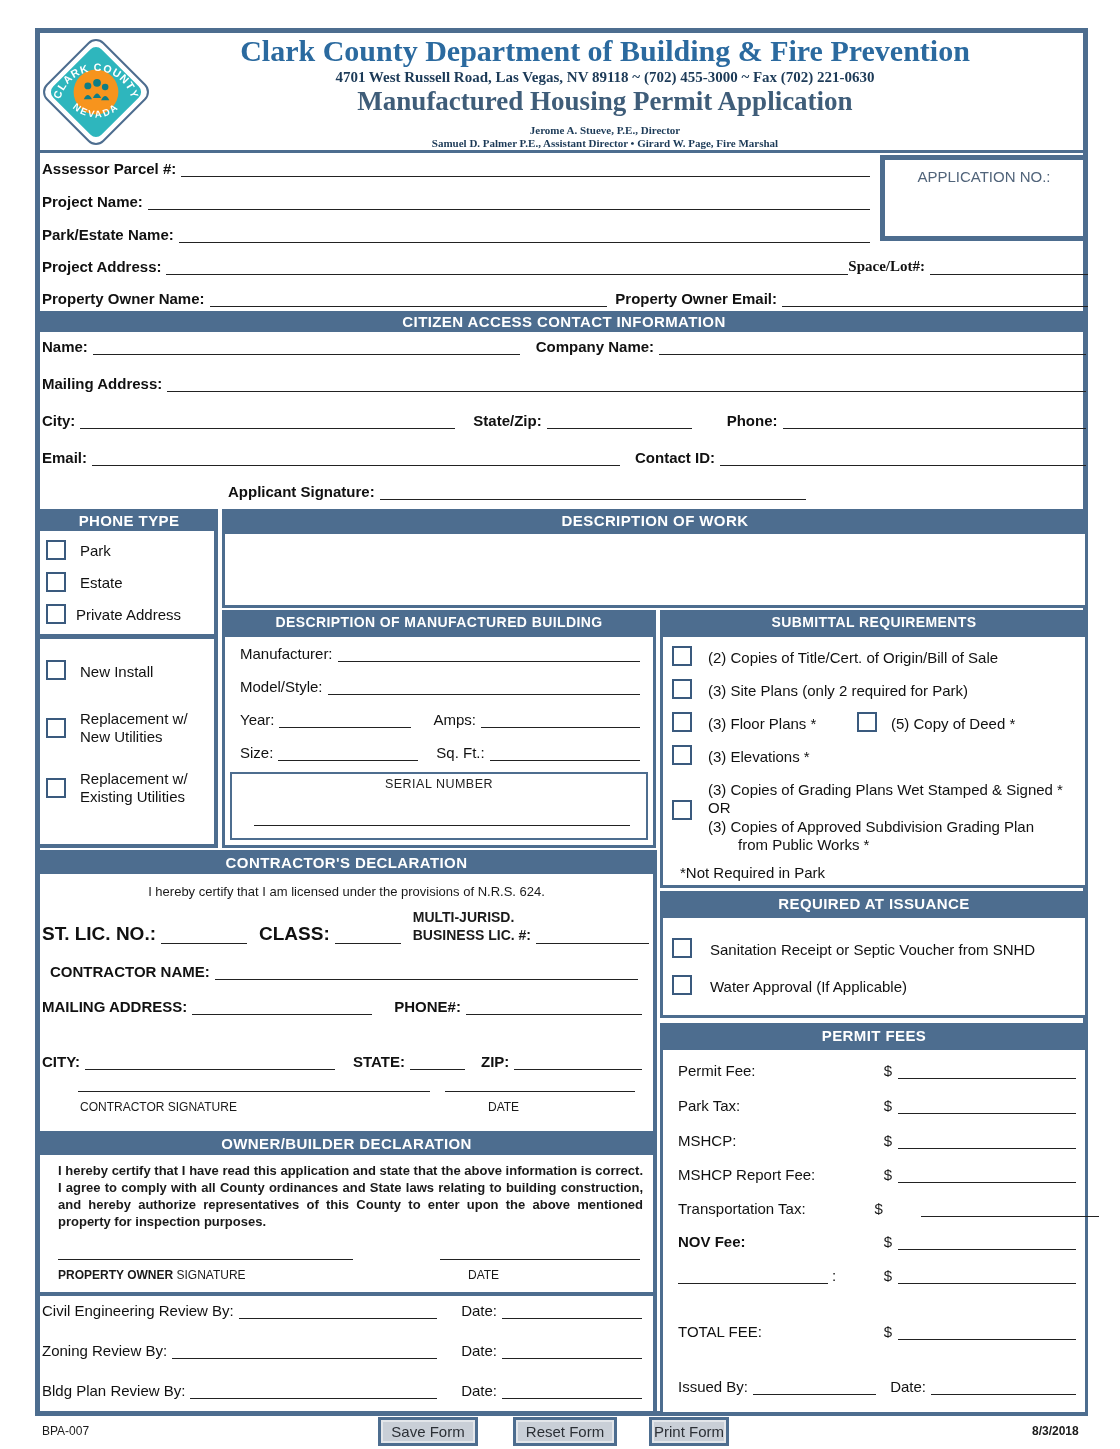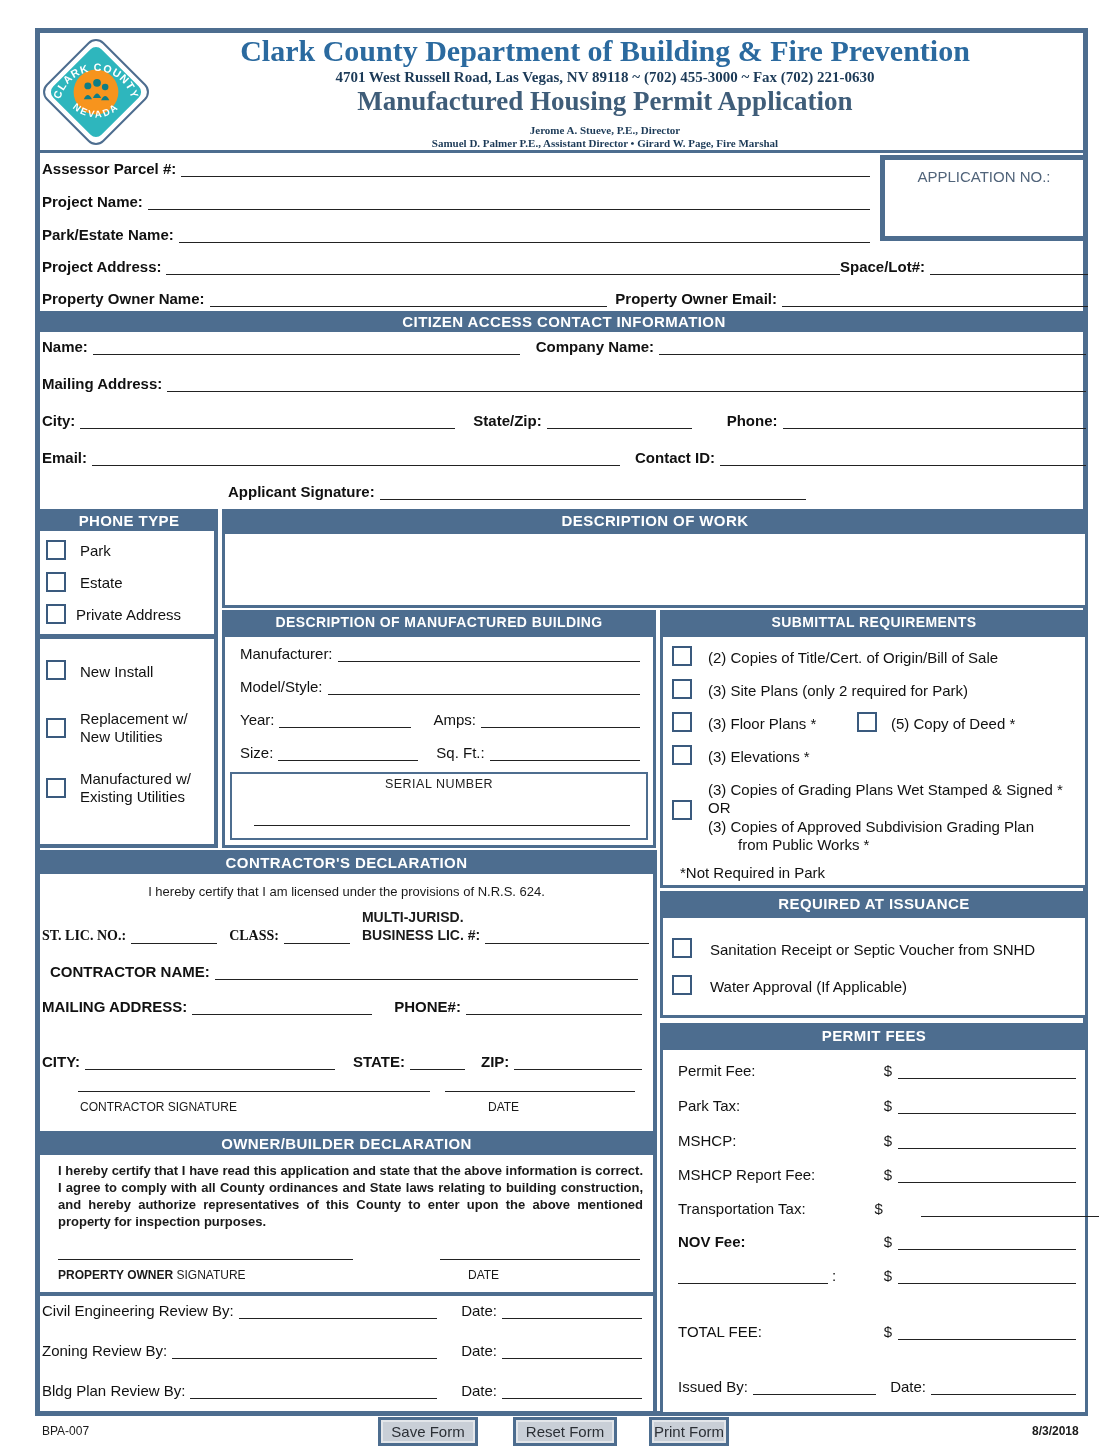--- a/index.html
+++ b/index.html
@@ -15,21 +15,21 @@
   body{width:1120px;height:1449px;position:relative;overflow:hidden;
        font-family:"Liberation Sans",sans-serif;color:var(--ink);}
   .abs{position:absolute;}
   .frame{position:absolute;border:5px solid var(--blue);}
   .bar{position:absolute;background:var(--blue);color:#fff;font-weight:bold;font-size:15px;
        display:flex;align-items:center;justify-content:center;letter-spacing:.4px;}
   .bar.f14{font-size:14px;}
   .row{position:absolute;display:flex;align-items:flex-end;}
   .lb{white-space:nowrap;font-size:15px;font-weight:bold;color:#111;padding-right:5px;line-height:1.15;}
   .lb.n{font-weight:normal;}
-  .lb.f14{font-size:14px;font-family:Liberation Serif, serif;}
+  .lb.f14{font-size:19px;}
   .fl{border-bottom:1.6px solid #222;flex:1;height:5px;min-width:20px;}
   .ln{position:absolute;border-bottom:1.6px solid #222;height:2px;}
   .cb{position:absolute;width:20px;height:20px;border:2px solid var(--cb);background:#fff;}
   .box{position:absolute;border:3px solid var(--blue);background:#fff;}
   .serif{font-family:"Liberation Serif",serif;}
   .ctr{text-align:center;}
   .sm{font-size:12px;}
   .opt{position:absolute;font-size:15px;line-height:1.22;color:#111;}
   .btn{position:absolute;background:#c9cfd7;border:3px solid var(--blue);
        box-shadow:inset 0 0 0 2px #e3e6ea;color:#2b2f35;font-size:15px;
@@ -86,21 +86,21 @@
   <span class="lb">Project Name:</span>
   <span class="fl"></span>
 </div>
 <div class="row" style="left:42px;top:226px;width:828px;">
   <span class="lb">Park/Estate Name:</span>
   <span class="fl"></span>
 </div>
 <div class="row" style="left:42px;top:258px;width:1046px;">
   <span class="lb">Project Address:</span>
   <span class="fl"></span>
-  <span class="lb" style="margin-left:0;">Space/Lot#:</span>
+  <span class="lb" style="margin-left:0;font-family:Liberation Serif, serif;">Space/Lot#:</span>
   <span class="fl" style="flex:0 0 158px;"></span>
 </div>
 <div class="row" style="left:42px;top:290px;width:1046px;">
   <span class="lb">Property Owner Name:</span>
   <span class="fl" style="flex:1.3;"></span>
   <span class="lb" style="margin-left:8px;">Property Owner Email:</span>
   <span class="fl"></span>
 </div>
 
 <div class="bar" style="left:40px;top:311px;width:1048px;height:21px;">CITIZEN ACCESS CONTACT INFORMATION</div>
@@ -147,21 +147,21 @@
 <span class="cb" style="left:46px;top:572px;"></span>
 <div class="opt" style="left:80px;top:574px;">Estate</div>
 <span class="cb" style="left:46px;top:604px;"></span>
 <div class="opt" style="left:76px;top:606px;">Private Address</div>
 
 <span class="cb" style="left:46px;top:660px;"></span>
 <div class="opt" style="left:80px;top:663px;width:132px;">New Install</div>
 <span class="cb" style="left:46px;top:718px;"></span>
 <div class="opt" style="left:80px;top:710px;width:132px;">Replacement w/ New Utilities</div>
 <span class="cb" style="left:46px;top:778px;"></span>
-<div class="opt" style="left:80px;top:770px;width:135px;">Manufactured w/ Existing Utilities</div>
+<div class="opt" style="left:80px;top:770px;width:135px;">Replacement w/ Existing Utilities</div>
 
 <div class="bar f14" style="left:222px;top:610px;width:434px;height:24px;">DESCRIPTION OF MANUFACTURED BUILDING</div>
 <div class="bar f14" style="left:660px;top:610px;width:428px;height:24px;">SUBMITTAL REQUIREMENTS</div>
 
 <div class="box" style="left:222px;top:634px;width:434px;height:214px;"></div>
 
 <div class="row" style="left:240px;top:645px;width:400px;">
   <span class="lb n">Manufacturer:</span>
   <span class="fl"></span>
 </div>

